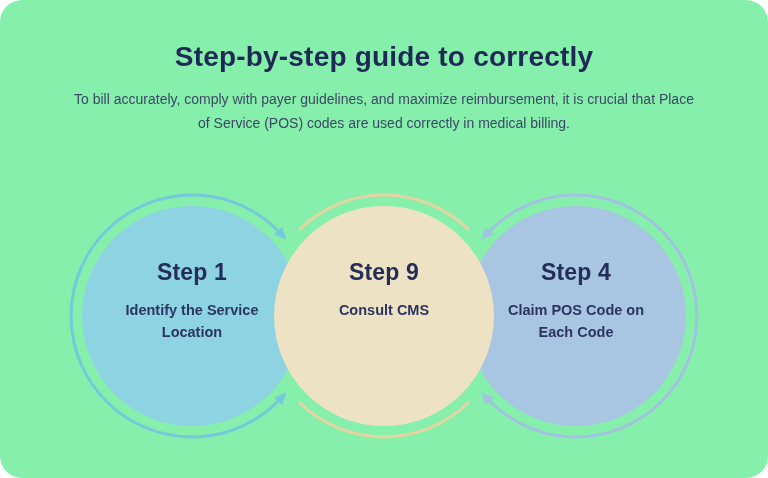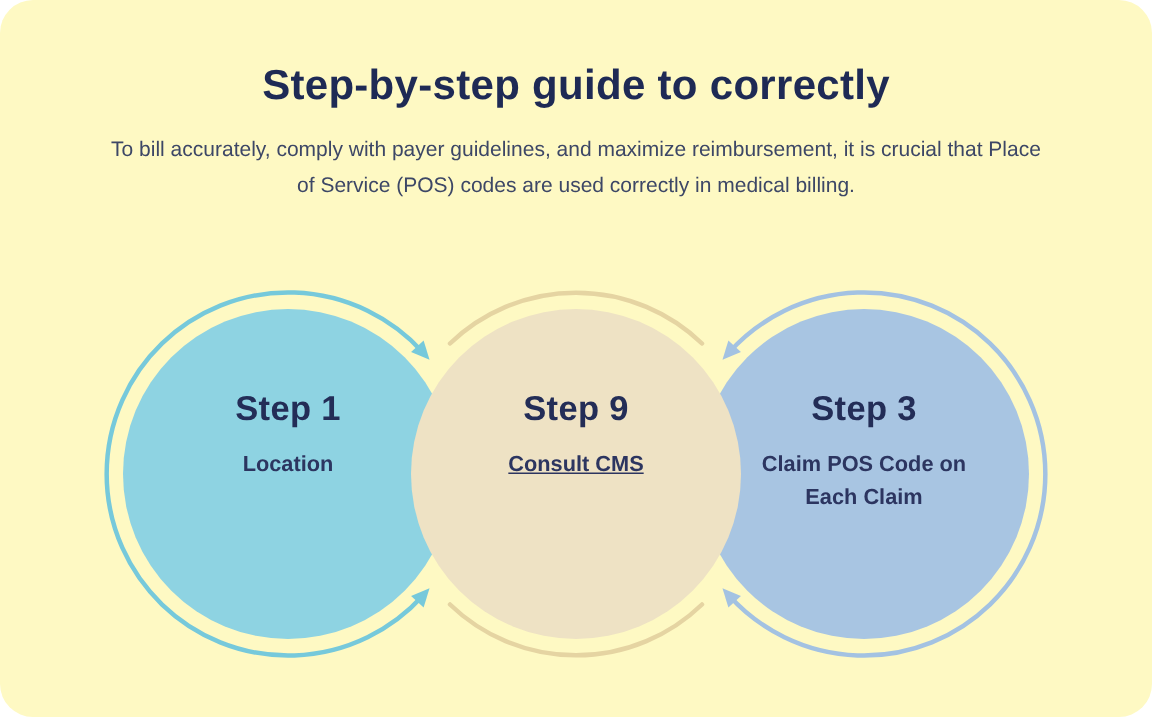--- a/index.html
+++ b/index.html
@@ -59,21 +59,21 @@
     margin-top: 13px;
     font-size: 14.5px;
     font-weight: 600;
     line-height: 22px;
   }
   .step-desc span { display: block; }
 </style>
 </head>
 <body>
 
-<div class="card" style="background-color: #fef9c3;">
+<div class="card" style="background-color: #86efac;">
 
   <div class="header">
     <h1 class="title" style="color: rgb(30, 42, 85);">
       <span>Step-by-step guide to correctly</span>
     </h1>
     <p class="subtitle" style="color: rgb(61, 71, 102);">To bill accurately, comply with payer guidelines, and maximize reimbursement, it is crucial that Place of Service (POS) codes are used correctly in medical billing.</p>
   </div>
 
   <svg class="diagram" width="768" height="478" viewBox="0 0 768 478" xmlns="http://www.w3.org/2000/svg">
     <defs>
@@ -99,32 +99,33 @@
 
     <path d="M300,229 A121,121 0 0 1 468,229" fill="none" stroke-width="3" stroke-linecap="round" stroke="#e5d4a2"></path>
     <path d="M468,403 A121,121 0 0 1 300,403" fill="none" stroke-width="3" stroke-linecap="round" stroke="#e5d4a2"></path>
 
     <path d="M486,235 A121,121 0 1 1 486,397" fill="none" stroke-width="3" stroke-linecap="round" marker-start="url(#arrow-blue-start)" marker-end="url(#arrow-blue-end)" stroke="#a3c2e2"></path>
   </svg>
 
   <div class="step-text s1">
     <div class="step-label" style="color: rgb(35, 45, 87);">Step 1</div>
     <div class="step-desc" style="color: rgb(44, 53, 96);">
+      <span>Identify the Service</span>
       <span>Location</span>
     </div>
   </div>
 
   <div class="step-text s2">
     <div class="step-label" style="color: rgb(35, 45, 87);">Step 9</div>
-    <div class="step-desc" style="color: rgb(44, 53, 96); text-decoration: underline;">
+    <div class="step-desc" style="color: rgb(44, 53, 96);">
       <span>Consult CMS</span>
     </div>
   </div>
 
   <div class="step-text s3">
-    <div class="step-label" style="color: rgb(35, 45, 87);">Step 3</div>
+    <div class="step-label" style="color: rgb(35, 45, 87);">Step 4</div>
     <div class="step-desc" style="color: rgb(44, 53, 96);">
       <span>Claim POS Code on</span>
-      <span>Each Claim</span>
+      <span>Each Code</span>
     </div>
   </div>
 
 </div>
 
 </body></html>

